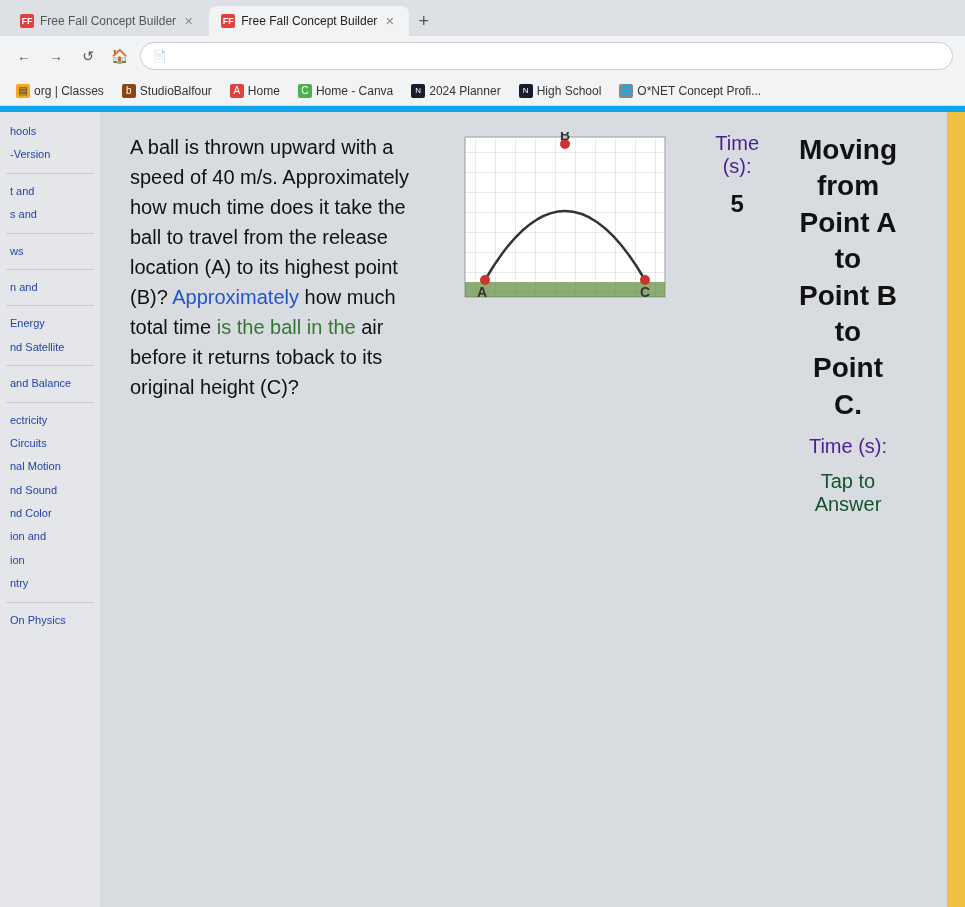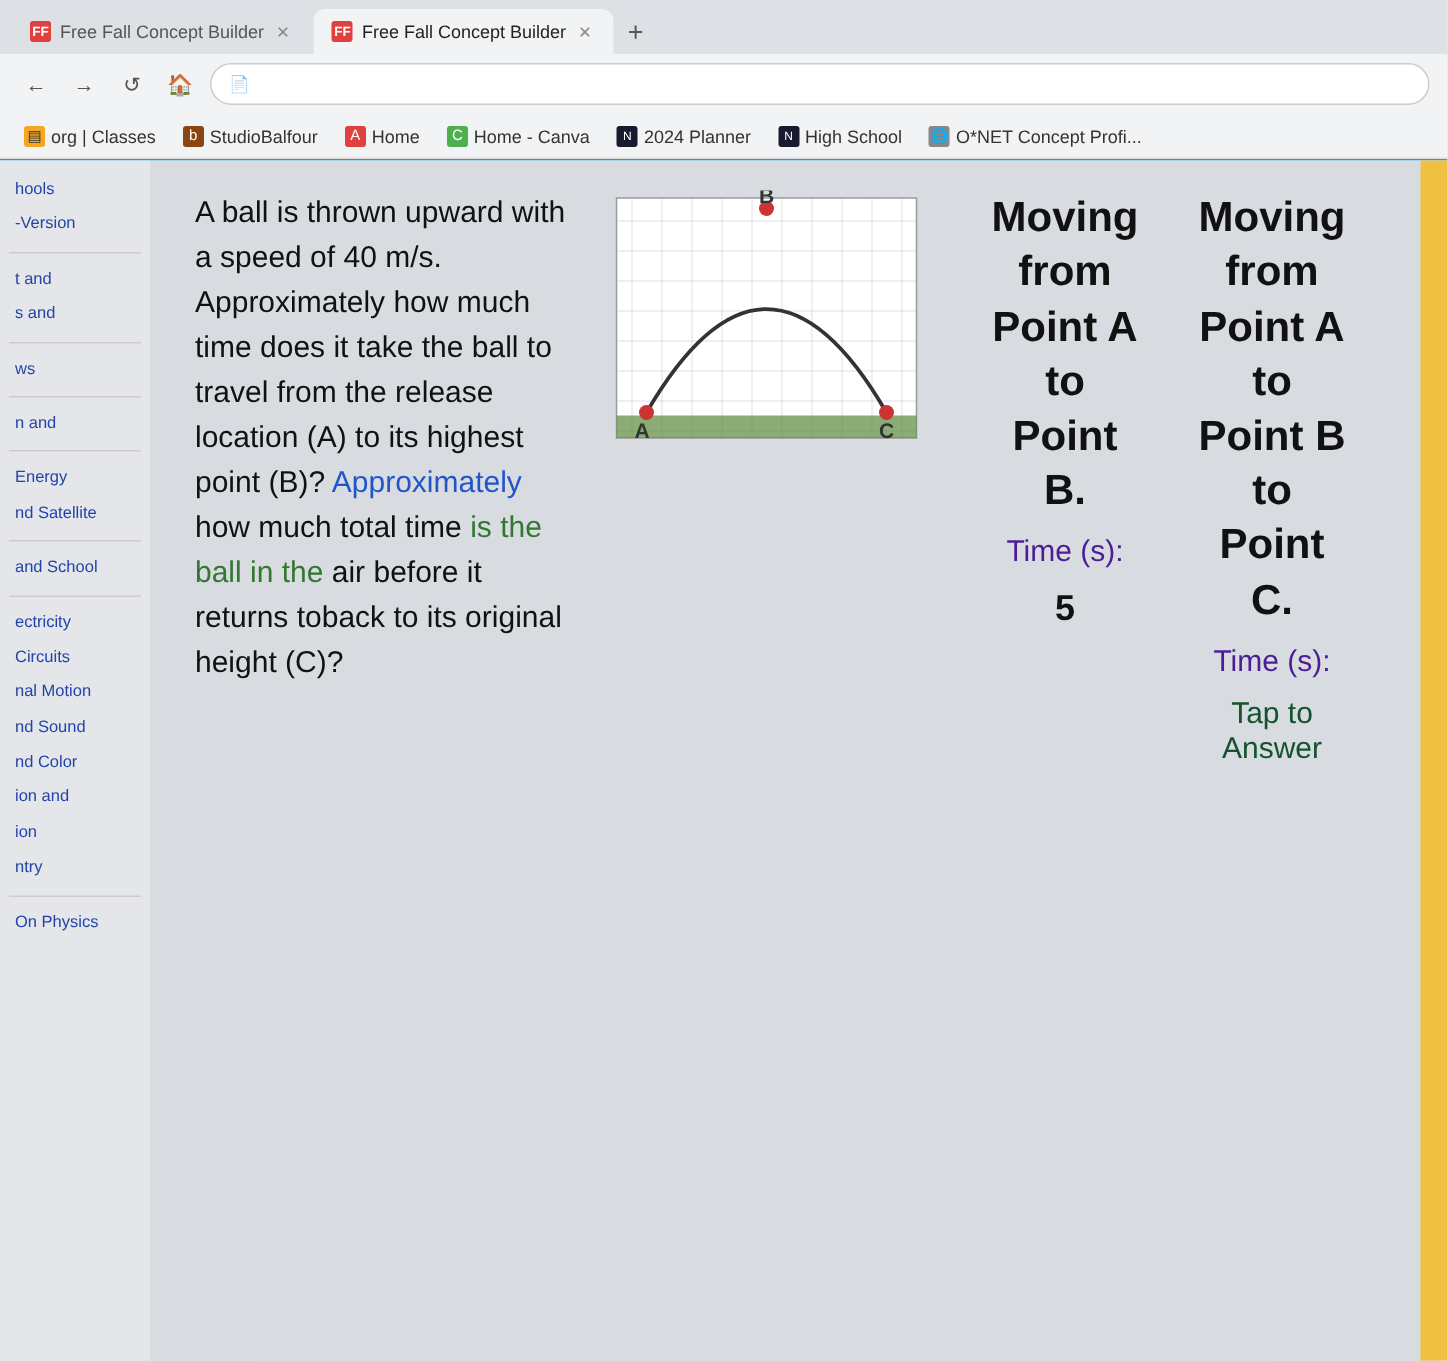--- a/index.html
+++ b/index.html
@@ -7,21 +7,21 @@
       width: 965px;
       height: 907px;
       font-family: Arial, sans-serif;
       background: #e8e8e8;
       overflow: hidden;
     }
 
     
     .browser-chrome {
       background: #f1f3f4;
-      border-bottom: 1px solid #0ea5e9;
+      border-bottom: 6px solid #0ea5e9;
     }
     .tab-bar {
       display: flex;
       align-items: center;
       height: 36px;
       padding: 6px 0 0 8px;
       background: #dde1e6;
       gap: 2px;
     }
     .tab {
@@ -319,21 +319,21 @@
     <div class="sidebar-item">t and</div>
     <div class="sidebar-item">s and</div>
     <div class="sidebar-divider"></div>
     <div class="sidebar-item">ws</div>
     <div class="sidebar-divider"></div>
     <div class="sidebar-item">n and</div>
     <div class="sidebar-divider"></div>
     <div class="sidebar-item">Energy</div>
     <div class="sidebar-item">nd Satellite</div>
     <div class="sidebar-divider"></div>
-    <div class="sidebar-item">and School</div>
+    <div class="sidebar-item">and Balance</div>
     <div class="sidebar-divider"></div>
     <div class="sidebar-item">ectricity</div>
     <div class="sidebar-item">Circuits</div>
     <div class="sidebar-item">nal Motion</div>
     <div class="sidebar-item">nd Sound</div>
     <div class="sidebar-item">nd Color</div>
     <div class="sidebar-item">ion and</div>
     <div class="sidebar-item">ion</div>
     <div class="sidebar-item">ntry</div>
     <div class="sidebar-divider"></div>
@@ -370,21 +370,20 @@
 
           <circle cx="190" cy="148" r="5" fill="#cc3333"></circle>
           <text x="185" y="165" font-size="14" font-weight="bold" fill="#333">C</text>
         </svg>
       </div>
     </div>
 
     <div class="answer-section">
 
       <div class="answer-col">
-        <div class="answer-title">Moving from Point A to Point B.</div>
         <div class="answer-label">Time (s):</div>
         <div class="answer-value">5</div>
       </div>
 
       <div class="answer-col">
         <div class="answer-title">Moving from Point A to Point B to Point C.</div>
         <div class="answer-label">Time (s):</div>
         <div class="tap-answer">Tap to Answer</div>
       </div>
     </div>

